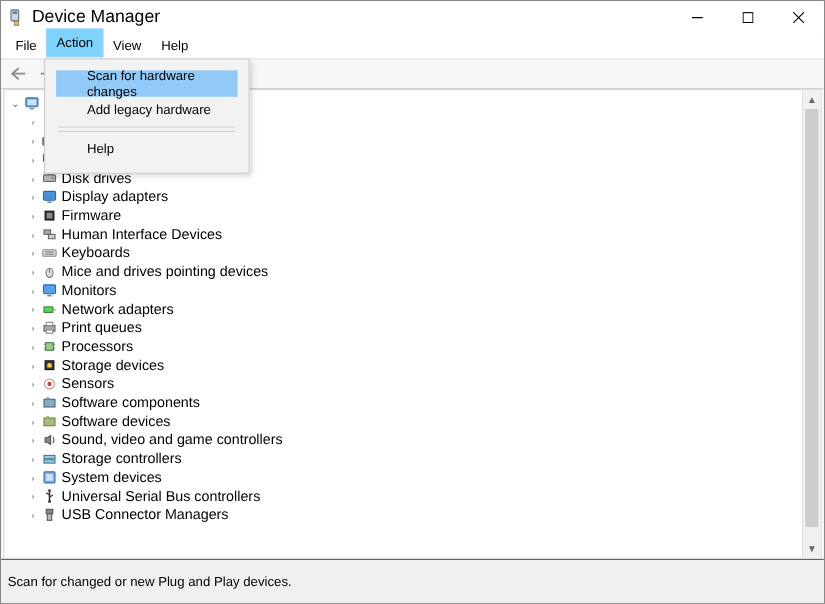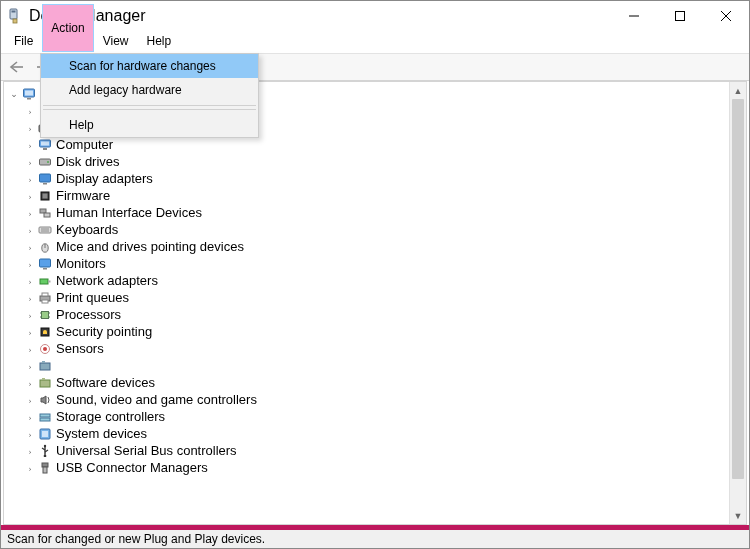--- a/index.html
+++ b/index.html
@@ -7,42 +7,42 @@
   .window { width: 750px; height: 549px; border: 1px solid #888; background: #fff; position: relative; display:flex; flex-direction:column; overflow:hidden; }
   
   .titlebar { height: 30px; display:flex; align-items:center; padding: 0 0 0 6px; background:#fff; }
   .title-icon { width:16px; height:16px; margin-right:6px; display:flex; align-items:center; justify-content:center; }
   .title-text { flex:0 0 auto; font-size:16px; }
   .title-spacer { flex:1; }
   .win-btn { width:46px; height:30px; display:flex; align-items:center; justify-content:center; font-family: "Segoe UI Symbol", sans-serif; font-size:11px; }
   
   .menubar { height:22px; display:flex; align-items:flex-end; padding-left:4px; background:#fff; border-bottom:1px solid transparent;}
   .menu-item { padding: 3px 9px; line-height:16px; }
-  .menu-item.open { background:#f9a8d4; border:1px solid #99d1ff; padding:15px 8px; }
+  .menu-item.open { background:#7dd3fc; border:1px solid #99d1ff; padding:4px 8px; }
   
   .toolbar { height:28px; border-top:1px solid #e3e3e3; border-bottom:1px solid #d4d4d4; background:#f7f7f7; display:flex; align-items:center; padding:0 4px; gap:6px; }
   .tb-btn { width:22px; height:22px; display:flex; align-items:center; justify-content:center; opacity:0.55; }
   
-  .dropdown { position:absolute; left:39px; top:52px; width:219px; background:#f2f2f2; border:1px solid #cccccc; box-shadow: 3px 3px 5px rgba(0,0,0,0.15); z-index:50; padding:0; }
+  .dropdown { position:absolute; left:39px; top:52px; width:187px; background:#f2f2f2; border:1px solid #cccccc; box-shadow: 3px 3px 5px rgba(0,0,0,0.15); z-index:50; padding:10px; }
   .dropdown .row { height:24px; display:flex; align-items:center; padding-left:28px; font-size:12px; }
   .dropdown .row.hl { background:#91c9f7; }
   .dropdown .sep { height:1px; background:#d0d0d0; margin:3px 2px; }
   
   .tree-wrap { flex:1; position:relative; border:1px solid #d4d4d4; margin:0 2px; overflow:hidden; background:#fff; }
   .scroll-track { position:absolute; right:0; top:0; bottom:0; width:17px; background:#f0f0f0; border-left:1px solid #e0e0e0; }
   .scroll-arrow { height:17px; display:flex; align-items:center; justify-content:center; color:#666; font-size:9px;}
   .scroll-thumb { position:absolute; left:2px; right:2px; top:17px; height:380px; background:#cdcdcd; border-radius:1px;}
   .tree { padding:3px 0 3px 4px; line-height:16px; }
   .root-row { display:flex; align-items:center; height:17px; }
   .child-row { display:flex; align-items:center; height:17px; padding-left:16px; }
   .expander { width:12px; text-align:center; color:#666; font-size:9px; font-family:"Segoe UI Symbol"; user-select:none; }
   .dev-icon { width:16px; height:16px; margin:0 3px 0 1px; display:flex; align-items:center; justify-content:center; }
   .dev-label { font-size:13px; white-space:nowrap; }
   
-  .statusbar { height:23px; border-top:5px solid #be185d; background:#f0f0f0; display:flex; align-items:center; padding:0 6px; font-size:12px; }
+  .statusbar { height:40px; border-top:1px solid #be185d; background:#f0f0f0; display:flex; align-items:center; padding:0 6px; font-size:12px; }
   
   svg { display:block; }
 </style>
 </head>
 <body>
 
 <div class="window">
 
   <div class="titlebar">
     <span class="title-icon">
@@ -253,40 +253,41 @@
           <span class="dev-label">Processors</span>
         </div>
         <div class="child-row">
           <span class="expander">›</span>
           <span class="dev-icon">
             <svg width="14" height="14" viewBox="0 0 14 14">
               <rect x="3" y="3" width="8" height="8" fill="#3a3a3a" stroke="#111"></rect>
               <path d="M5 7 a2 2 0 0 1 4 0 v2 h-4 z" fill="#ffcc44"></path>
             </svg>
           </span>
-          <span class="dev-label">Security pointing</span>
+          <span class="dev-label">Storage devices</span>
         </div>
         <div class="child-row">
           <span class="expander">›</span>
           <span class="dev-icon">
             <svg width="14" height="14" viewBox="0 0 14 14">
               <circle cx="7" cy="7" r="4.5" fill="none" stroke="#c88" stroke-width="1"></circle>
               <circle cx="7" cy="7" r="2" fill="#c44"></circle>
             </svg>
           </span>
           <span class="dev-label">Sensors</span>
         </div>
         <div class="child-row">
           <span class="expander">›</span>
           <span class="dev-icon">
             <svg width="14" height="14" viewBox="0 0 14 14">
               <rect x="2" y="4" width="10" height="7" fill="#8ab" stroke="#468"></rect>
               <rect x="4" y="2" width="3" height="2" fill="#8ab"></rect>
             </svg>
           </span>
+          <span class="dev-label">Software components</span>
         </div>
         <div class="child-row">
           <span class="expander">›</span>
           <span class="dev-icon">
             <svg width="14" height="14" viewBox="0 0 14 14">
               <rect x="2" y="4" width="10" height="7" fill="#ab8" stroke="#684"></rect>
               <rect x="4" y="2" width="3" height="2" fill="#ab8"></rect>
             </svg>
           </span>
           <span class="dev-label">Software devices</span>

